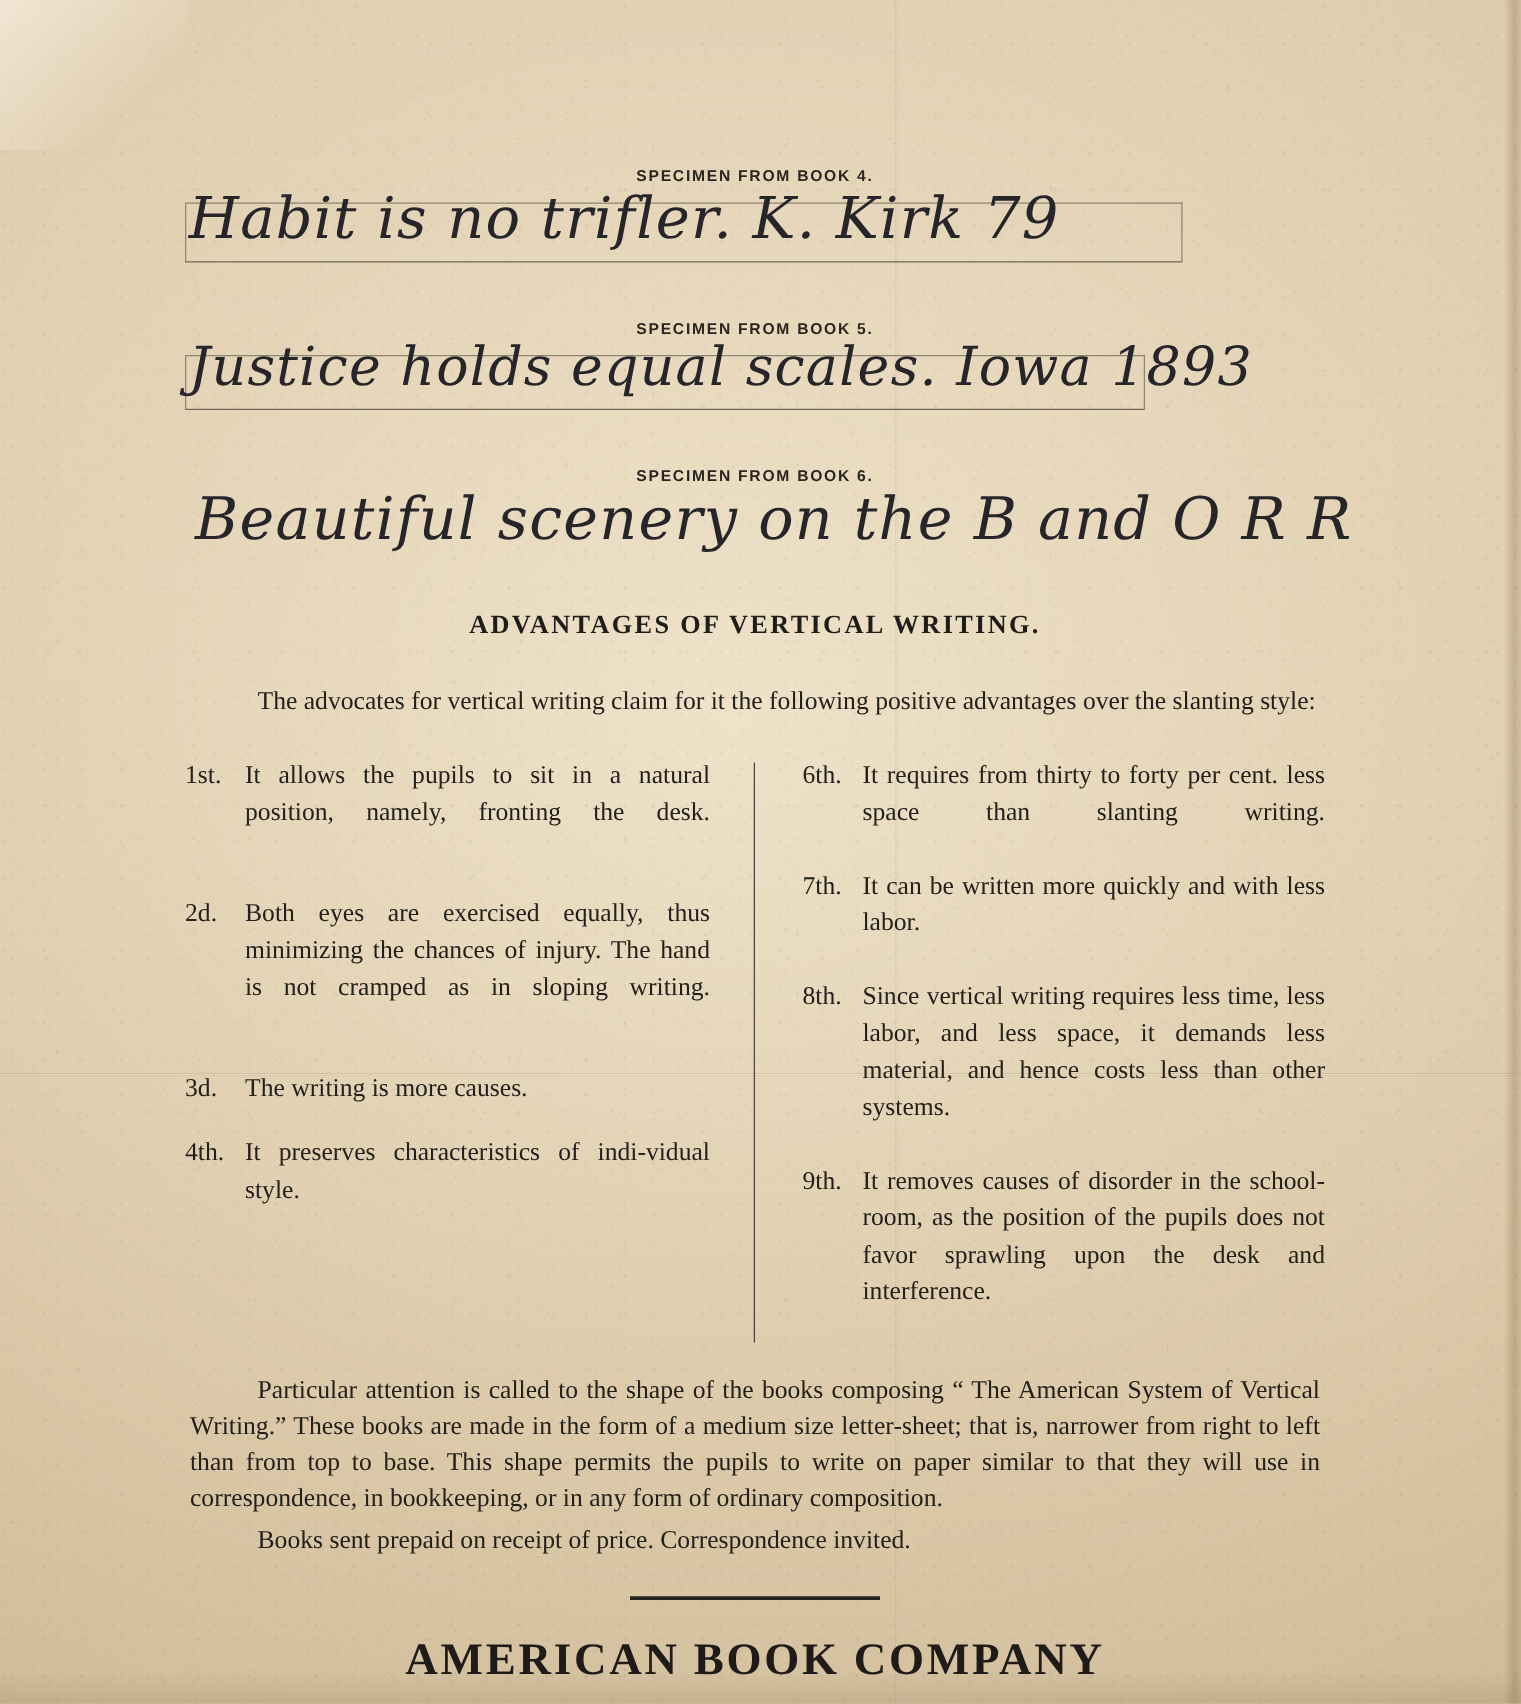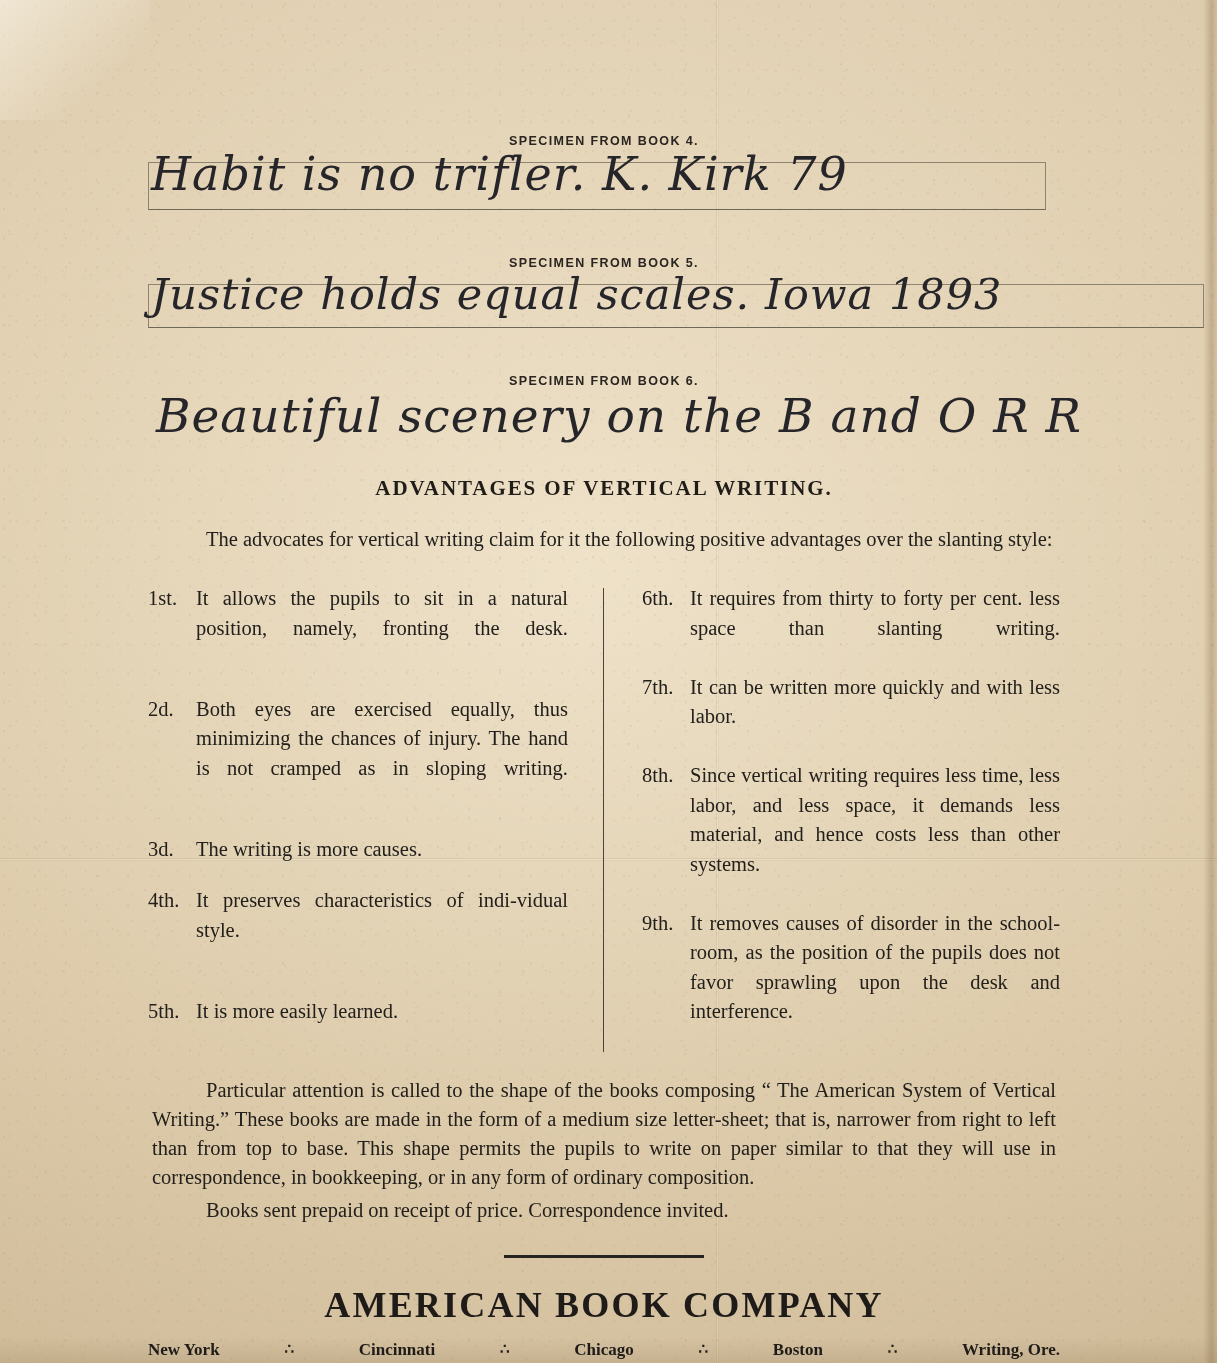--- a/index.html
+++ b/index.html
@@ -108,21 +108,21 @@
   .ruled {
     box-sizing: border-box;
     border-top: 1px solid #8d8472;
     border-bottom: 1px solid #6f6858;
     border-left: 1px solid #8d8472;
     border-right: 1px solid #8d8472;
   }
 
   
   h1.section-title {
-    margin: 0;
+    margin: 11px;
     text-align: center;
     font-family: "Liberation Serif", "DejaVu Serif", serif;
     font-weight: bold;
     font-size: 21px;
     letter-spacing: 1.9px;
     color: #201d19;
   }
   p.body {
     margin: 4px;
     font-size: 20.5px;
@@ -216,28 +216,28 @@
   <div class="crease-h" style="top:858px"></div>
   <div class="edge-right"></div>
   <div class="edge-left-top"></div>
   <div class="edge-bottom"></div>
 
   <div id="content">
 
     <div style="height:112px"></div>
     <div class="specimen-label">SPECIMEN FROM BOOK 4.</div>
 
-    <div class="specimen-line ruled" style="height:48px; margin-top:14px; width:898px;">
+    <div class="specimen-line ruled" style="height:48px; margin-top:14px; width:798px;">
       <span class="script" style="position:absolute; left:2px; top:-16px; font-size:46px;">Habit is no trifler. K. Kirk 79</span>
     </div>
 
     <div style="height:24px"></div>
     <div class="specimen-label">SPECIMEN FROM BOOK 5.</div>
 
-    <div class="specimen-line ruled" style="height:44px; margin-top:14px; width:1056px;">
+    <div class="specimen-line ruled" style="height:44px; margin-top:14px; width:768px;">
       <span class="script" style="position:absolute; left:2px; top:-16px; font-size:43px;">Justice holds equal scales. Iowa 1893</span>
     </div>
 
     <div style="height:24px"></div>
     <div class="specimen-label">SPECIMEN FROM BOOK 6.</div>
 
     <div class="specimen-line" style="height:56px; margin-top:10px;">
       <span class="script" style="position:absolute; left:8px; top:-10px; font-size:47px;">Beautiful scenery on the B and O R R</span>
     </div>
 
@@ -266,24 +266,20 @@
         <div class="adv-item" style="margin-bottom:22px">
           <span class="adv-num">3d.</span>
           <span class="adv-text nojust">The writing is more causes.</span>
         </div>
 
         <div class="adv-item" style="margin-bottom:22px">
           <span class="adv-num">4th.</span>
           <span class="adv-text">It preserves characteristics of indi-vidual style.</span>
         </div>
 
-        <div class="adv-item">
-          <span class="adv-num">5th.</span>
-          <span class="adv-text nojust">It is more easily learned.</span>
-        </div>
 
       </div>
 
       <div class="col right">
 
         <div class="adv-item">
           <span class="adv-num">6th.</span>
           <span class="adv-text">It requires from thirty to forty per cent. less space than slanting writing.</span>
         </div>
 

